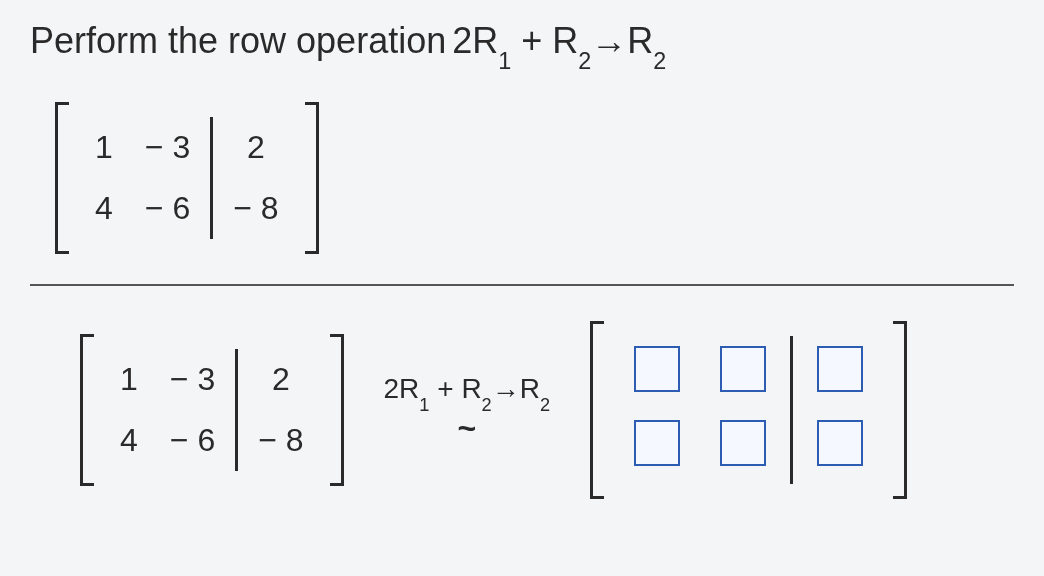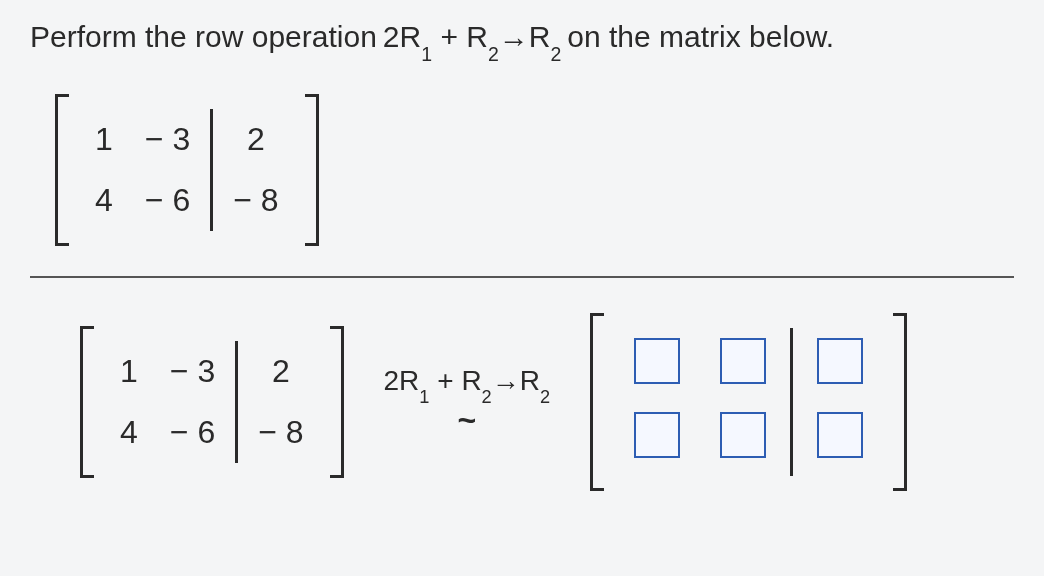--- a/index.html
+++ b/index.html
@@ -6,21 +6,21 @@
     body {
       font-family: Arial, Helvetica, sans-serif;
       background: #f4f5f6;
       width: 1044px;
       height: 576px;
       padding: 20px 30px;
       color: #2a2a2a;
       font-size: 28px;
     }
     .instruction {
-      font-size: 30px;
+      font-size: 36px;
       margin-bottom: 25px;
       display: flex;
       align-items: baseline;
       flex-wrap: wrap;
       gap: 6px;
     }
     .sub { font-size: 0.65em; vertical-align: sub; position: relative; top: 0.35em; }
     .arrow { font-size: 1em; }
     .matrix-wrap {
       display: inline-flex;
@@ -76,21 +76,20 @@
 <body>
 
 
 
 
 <div class="instruction">
   <span>Perform the row operation</span>
   <span>
     <span>2R</span><span class="sub">1</span><span> + R</span><span class="sub">2</span><span class="arrow">→R</span><span class="sub">2</span>
   </span>
-  <span>on the matrix below.</span>
 </div>
 
 
 <div class="matrix-wrap">
   <div class="bracket left"></div>
   <div class="matrix-body">
     <div class="mcol">
       <div class="mcell">1</div>
       <div class="mcell">4</div>
     </div>

